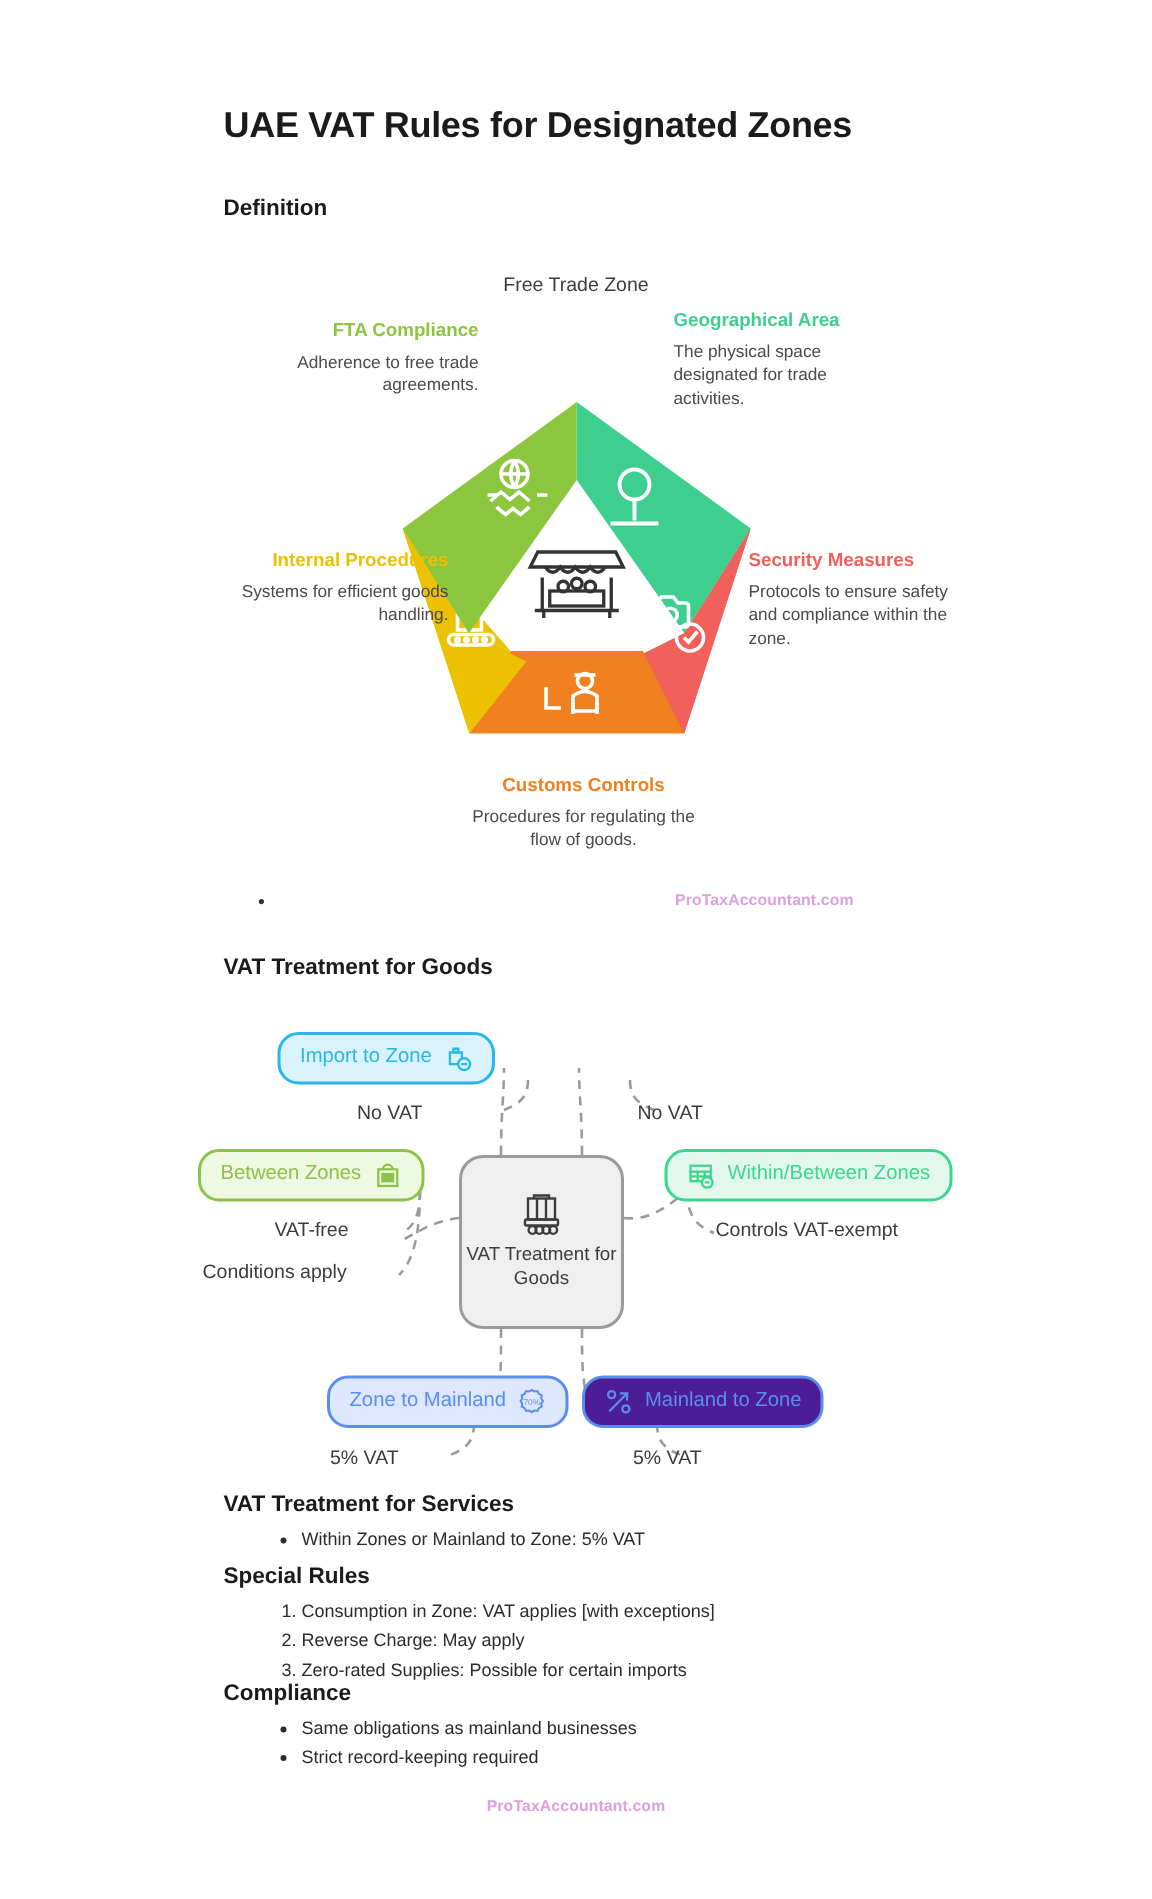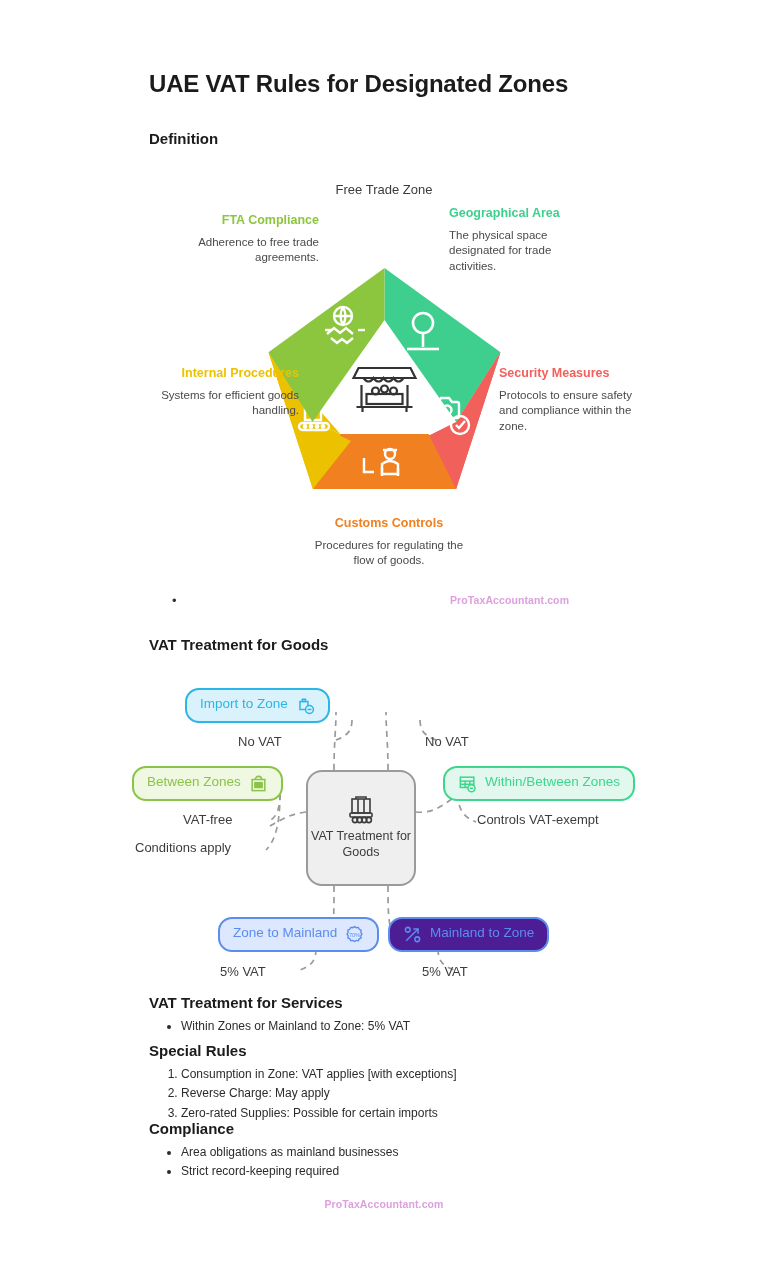--- a/index.html
+++ b/index.html
@@ -95,21 +95,21 @@
   .el-vatfree { left: 63px;  top: 140px; }
   .el-cond    { left: 15px;  top: 168px; }
   .el-genex   { left: 357px; top: 140px; }
   .el-5a      { left: 100px; top: 292px; }
   .el-5b      { left: 302px; top: 292px; }
 
   
   .block { position: absolute; left: 149px; width: 560px; }
   .block h3 { margin: 0 0 6px 0; font-size: 15px; font-weight: bold; color: #1b1b1b; }
   .block ul, .block ol { margin: 0; padding-left: 32px; }
-  .block li { font-size: 12px; color: #2b2b2b; line-height: 1.62; }
+  .block li { font-size: 12px; color: #2b2b2b; line-height: 1.62; margin-left: 20px; }
 
   .b-services { top: 994px; }
   .b-special  { top: 1042px; }
   .b-compl    { top: 1120px; }
 </style>
 </head>
 <body>
 
 <div class="page">
 
@@ -337,20 +337,20 @@
     <ol>
       <li>Consumption in Zone: VAT applies [with exceptions]</li>
       <li>Reverse Charge: May apply</li>
       <li>Zero-rated Supplies: Possible for certain imports</li>
     </ol>
   </div>
 
   <div class="block b-compl">
     <h3>Compliance</h3>
     <ul>
-      <li>Area obligations as mainland businesses</li>
+      <li>Same obligations as mainland businesses</li>
       <li>Strict record-keeping required</li>
     </ul>
   </div>
 
   <div class="wm wm-2">ProTaxAccountant.com</div>
 
 </div>
 
 </body></html>

